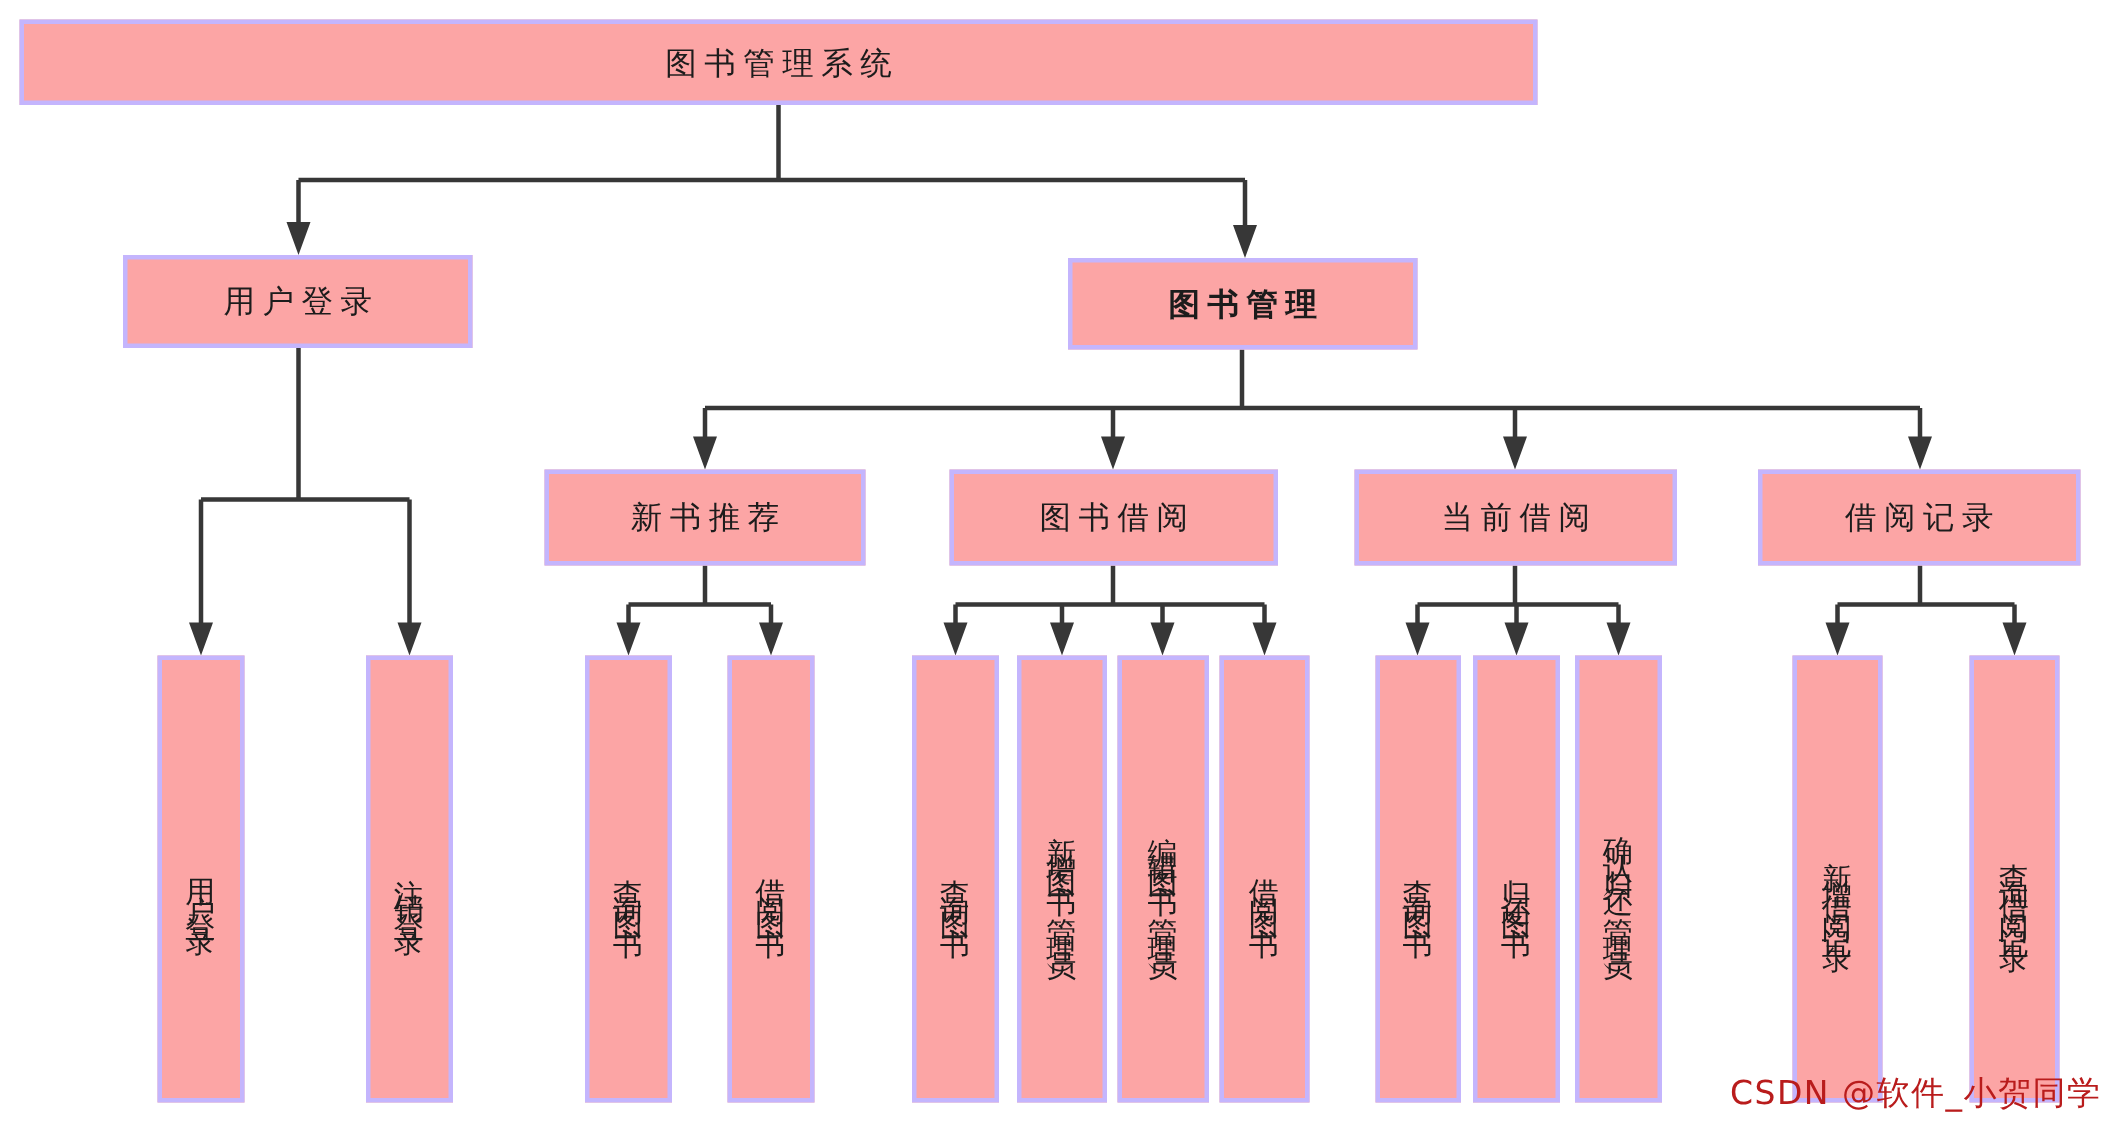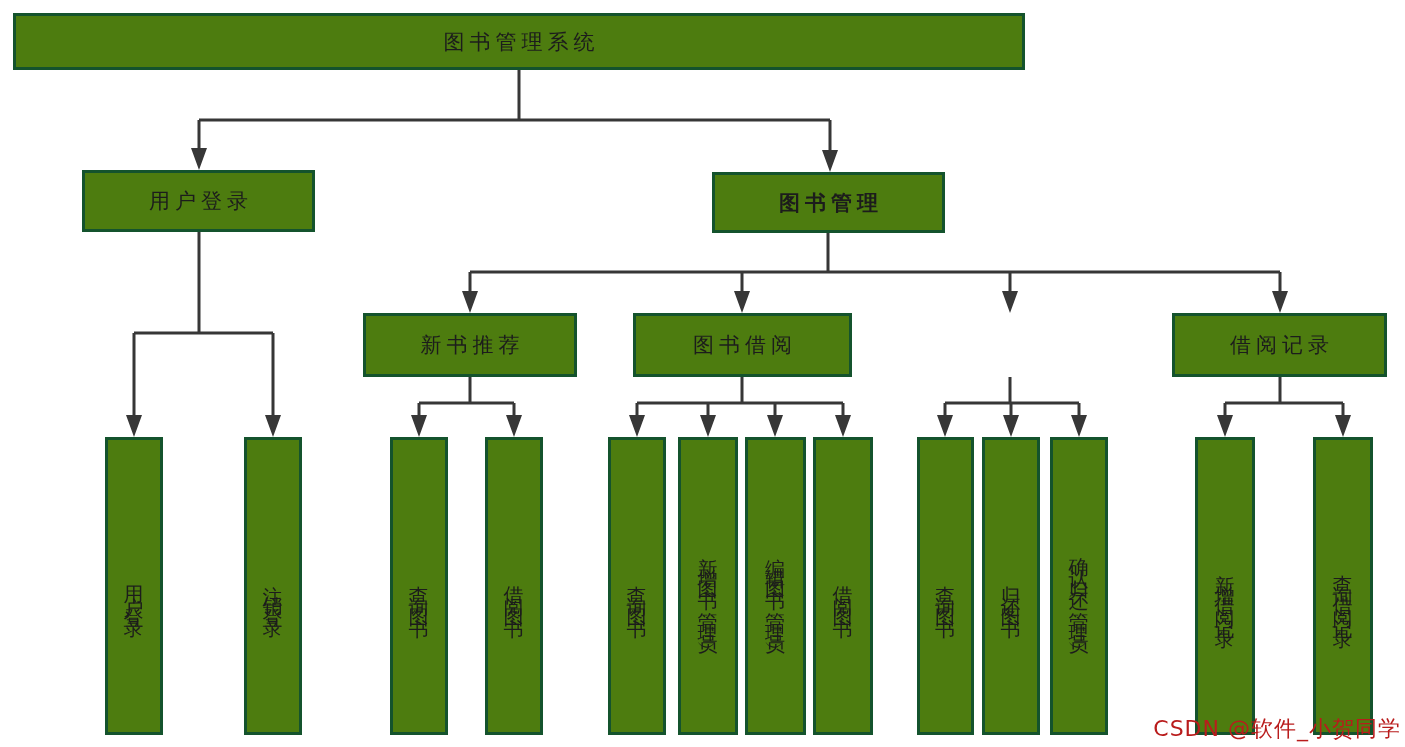--- a/index.html
+++ b/index.html
@@ -20,22 +20,22 @@
     position: absolute;
     left: 0;
     top: 0;
     width: 1405px;
     height: 747px;
     z-index: 1;
   }
   .box {
     position: absolute;
     box-sizing: border-box;
-    background: #4d7c0f;
-    border: 3px solid #14532d;
+    background: #fca5a5;
+    border: 3px solid #c4b5fd;
     display: flex;
     align-items: center;
     justify-content: center;
     z-index: 2;
   }
   .box.h span {
     display: block;
     font-size: 21px;
     letter-spacing: 5px;
     padding-left: 5px;
@@ -106,20 +106,23 @@
   <div class="box h" style="left:712px; top:172px; width:233px; height:61px;font-weight:bold;">
     <span>图书管理</span>
   </div>
 
   <div class="box h" style="left:633px; top:313px; width:219px; height:64px;">
     <span>图书借阅</span>
   </div>
   <div class="box h" style="left:363px; top:313px; width:214px; height:64px;">
     <span>新书推荐</span>
   </div>
+  <div class="box h" style="left:903px; top:313px; width:215px; height:64px;">
+    <span>当前借阅</span>
+  </div>
   <div class="box h" style="left:1172px; top:313px; width:215px; height:64px;">
     <span>借阅记录</span>
   </div>
 
   <div class="box v" style="left:105px; top:437px; width:58px; height:298px;">
     <span>用户登录</span>
   </div>
   <div class="box v" style="left:244px; top:437px; width:58px; height:298px;">
     <span>注销登录</span>
   </div>

